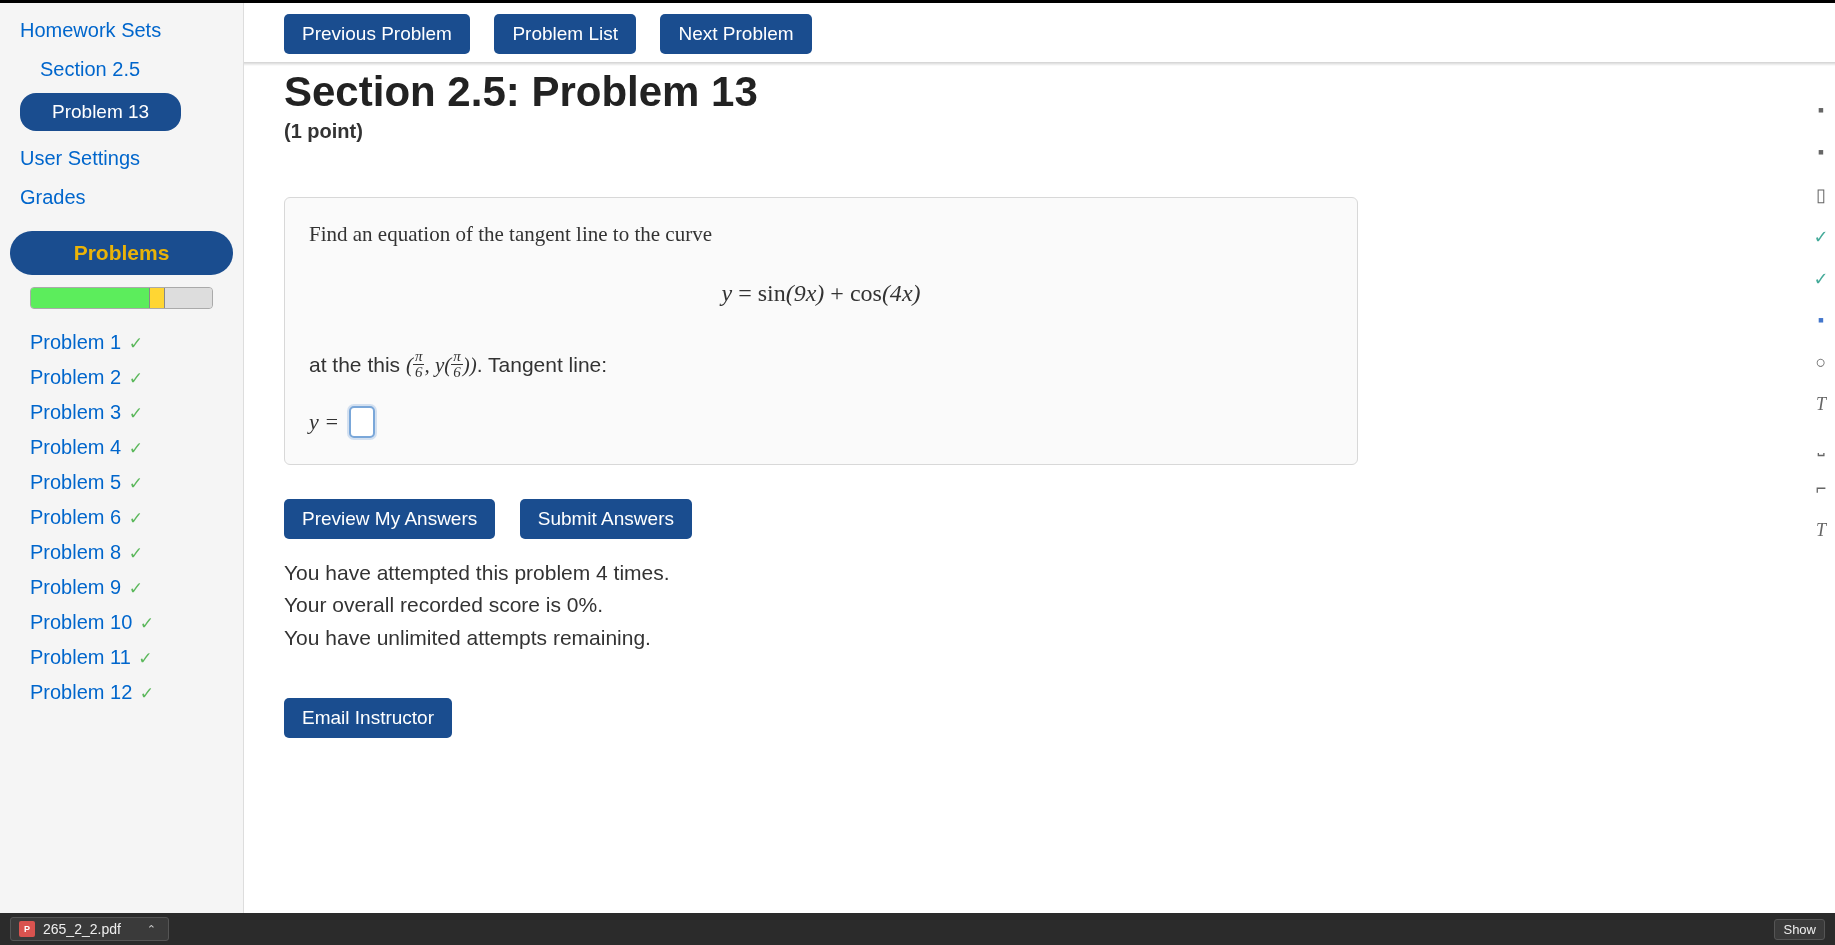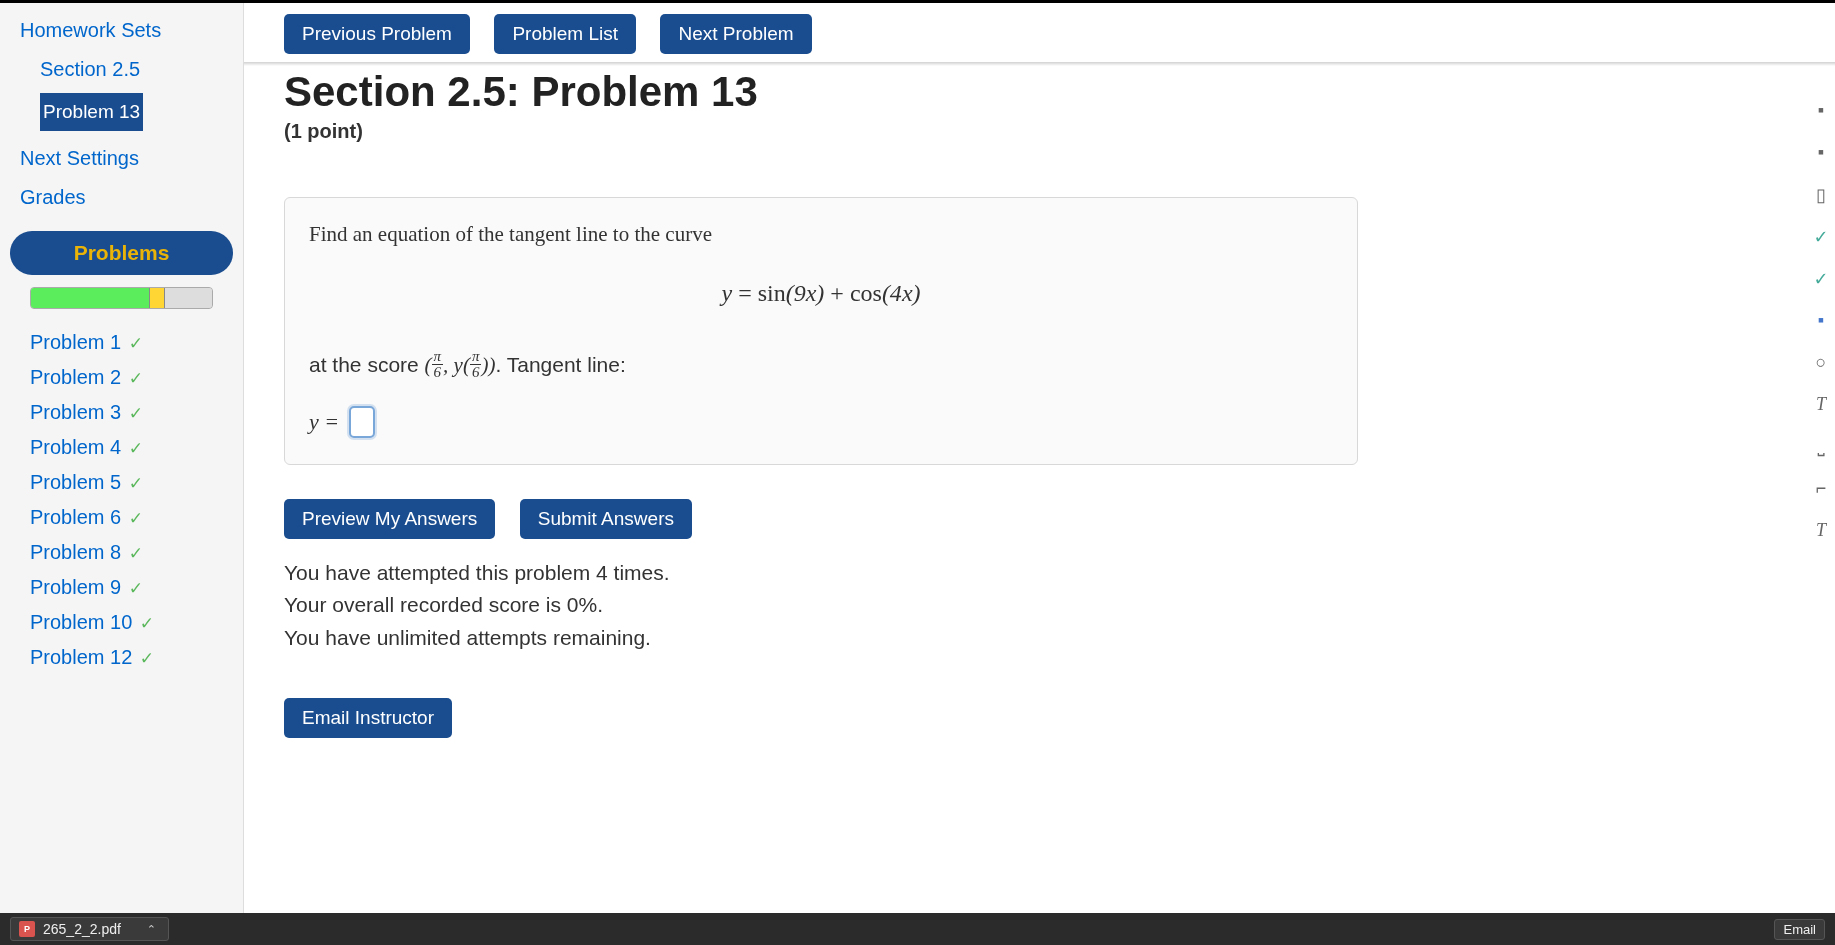--- a/index.html
+++ b/index.html
@@ -3,21 +3,21 @@
 <meta charset="utf-8">
 <style>
 * { box-sizing: border-box; margin: 0; padding: 0; }
 body { font-family: "Helvetica Neue", Helvetica, Arial, sans-serif; font-size: 16px; color: #333; background: #fff; }
 .container { display: flex; width: 1835px; height: 945px; overflow: hidden; position: relative; }
 .top-border { position: absolute; top: 0; left: 0; right: 0; height: 3px; background: #000; z-index: 10; }
 .sidebar { width: 244px; background: #f5f5f5; border-right: 1px solid #ddd; padding-top: 3px; flex-shrink: 0; }
 .sidebar-cut { padding: 0 20px 4px 20px; color: #999; font-size: 20px; overflow: hidden; height: 8px; letter-spacing: 1px; }
 .nav-link { display: block; padding: 8px 20px; color: #0066cc; font-size: 20px; text-decoration: none; cursor: pointer; }
 .nav-link.sub1 { padding-left: 40px; }
-.nav-active { display: inline-block; background: #1a4d8f; color: #fff; border-radius: 0; padding: 8px 3px; margin-left: 40px; font-size: 19px; }
+.nav-active { display: inline-block; background: #1a4d8f; color: #fff; border-radius: 16px; padding: 8px 32px; margin-left: 20px; font-size: 19px; }
 .problems-pill { background: #1a4d8f; color: #eab308; border-radius: 22px; padding: 10px 20px; margin: 14px 10px 12px 10px; text-align: center; font-size: 21px; font-weight: bold; cursor: pointer; }
 .progress-wrap { margin: 0 30px 16px 30px; }
 .progress-bar { height: 22px; border: 1px solid #aaa; border-radius: 4px; overflow: hidden; display: flex; background: #ddd; }
 .prog-green { background: #5ced5c; width: 66%; border-right: 1px solid #888; }
 .prog-yellow { background: #ffd633; width: 8%; border-right: 1px solid #888; }
 .prog-gray { background: #ddd; flex: 1; }
 .problem-item { display: block; padding: 6px 20px 6px 30px; color: #0066cc; font-size: 20px; cursor: pointer; }
 .problem-item .check { color: #5cb85c; font-size: 17px; margin-left: 2px; }
 .main { flex: 1; padding: 0 20px 0 40px; position: relative; overflow: hidden; }
 .nav-buttons { position: relative; margin-top: 14px; margin-bottom: 6px; padding-bottom: 12px; }
@@ -55,62 +55,63 @@
 <div class="container">
   <div class="top-border"></div>
 
   <div class="sidebar">
     <div class="sidebar-cut">▬▬▬▬</div>
     <a class="nav-link">Homework Sets</a>
     <a class="nav-link sub1">Section 2.5</a>
     <div style="padding:4px 0 8px 0;">
       <span class="nav-active">Problem 13</span>
     </div>
-    <a class="nav-link">Next Settings</a>
+    <a class="nav-link">User Settings</a>
     <a class="nav-link">Grades</a>
 
     <div class="problems-pill">Problems</div>
     <div class="progress-wrap">
       <div class="progress-bar">
         <div class="prog-green"></div>
         <div class="prog-yellow"></div>
         <div class="prog-gray"></div>
       </div>
     </div>
     <div id="problem-list">
         <a class="problem-item">Problem 1 <span class="check">✓</span></a>
         <a class="problem-item">Problem 2 <span class="check">✓</span></a>
         <a class="problem-item">Problem 3 <span class="check">✓</span></a>
         <a class="problem-item">Problem 4 <span class="check">✓</span></a>
         <a class="problem-item">Problem 5 <span class="check">✓</span></a>
         <a class="problem-item">Problem 6 <span class="check">✓</span></a>
         <a class="problem-item">Problem 8 <span class="check">✓</span></a>
         <a class="problem-item">Problem 9 <span class="check">✓</span></a>
         <a class="problem-item">Problem 10 <span class="check">✓</span></a>
+        <a class="problem-item">Problem 11 <span class="check">✓</span></a>
         <a class="problem-item">Problem 12 <span class="check">✓</span></a>
       </div>
   </div>
 
   <div class="main">
     <div class="nav-buttons">
       <button class="btn">Previous Problem</button>
       <button class="btn">Problem List</button>
       <button class="btn">Next Problem</button>
     </div>
 
     <h1 class="page-title">Section 2.5: Problem 13</h1>
     <div class="points">(1 point)</div>
 
     <div class="problem-box">
       <div class="problem-text">Find an equation of the tangent line to the curve</div>
       <div class="equation-center">
         <span>y</span><span class="fn"> = </span><span class="fn">sin</span>(9<span>x</span>)<span class="fn"> + cos</span>(4<span>x</span>)
       </div>
       <div class="tangent-line">
-        <span>at the score </span><span class="math">(</span><span class="frac math"><span class="num">π</span><span class="den">6</span></span><span class="math">,  </span><span class="math">y</span><span class="math">(</span><span class="frac math"><span class="num">π</span><span class="den">6</span></span><span class="math">)</span><span class="math">)</span><span>. Tangent line:</span>
+        <span>at the this </span><span class="math">(</span><span class="frac math"><span class="num">π</span><span class="den">6</span></span><span class="math">,  </span><span class="math">y</span><span class="math">(</span><span class="frac math"><span class="num">π</span><span class="den">6</span></span><span class="math">)</span><span class="math">)</span><span>. Tangent line:</span>
       </div>
       <div class="answer-line">
         <span>y =</span>
         <input class="answer-input" type="text" style="">
       </div>
     </div>
 
     <div class="action-buttons">
       <button class="btn">Preview My Answers</button>
       <button class="btn">Submit Answers</button>
@@ -140,15 +141,15 @@
       <div class="edge-icon" style="font-family:serif;font-style:italic;">T</div>
     </div>
   </div>
 
   <div class="download-bar">
     <div class="download-item">
       <div class="pdf-icon">P</div>
       <span>265_2_2.pdf</span>
       <span class="caret-up">⌃</span>
     </div>
-    <div class="show-all">Email</div>
+    <div class="show-all">Show</div>
   </div>
 </div>
 
 </body></html>

